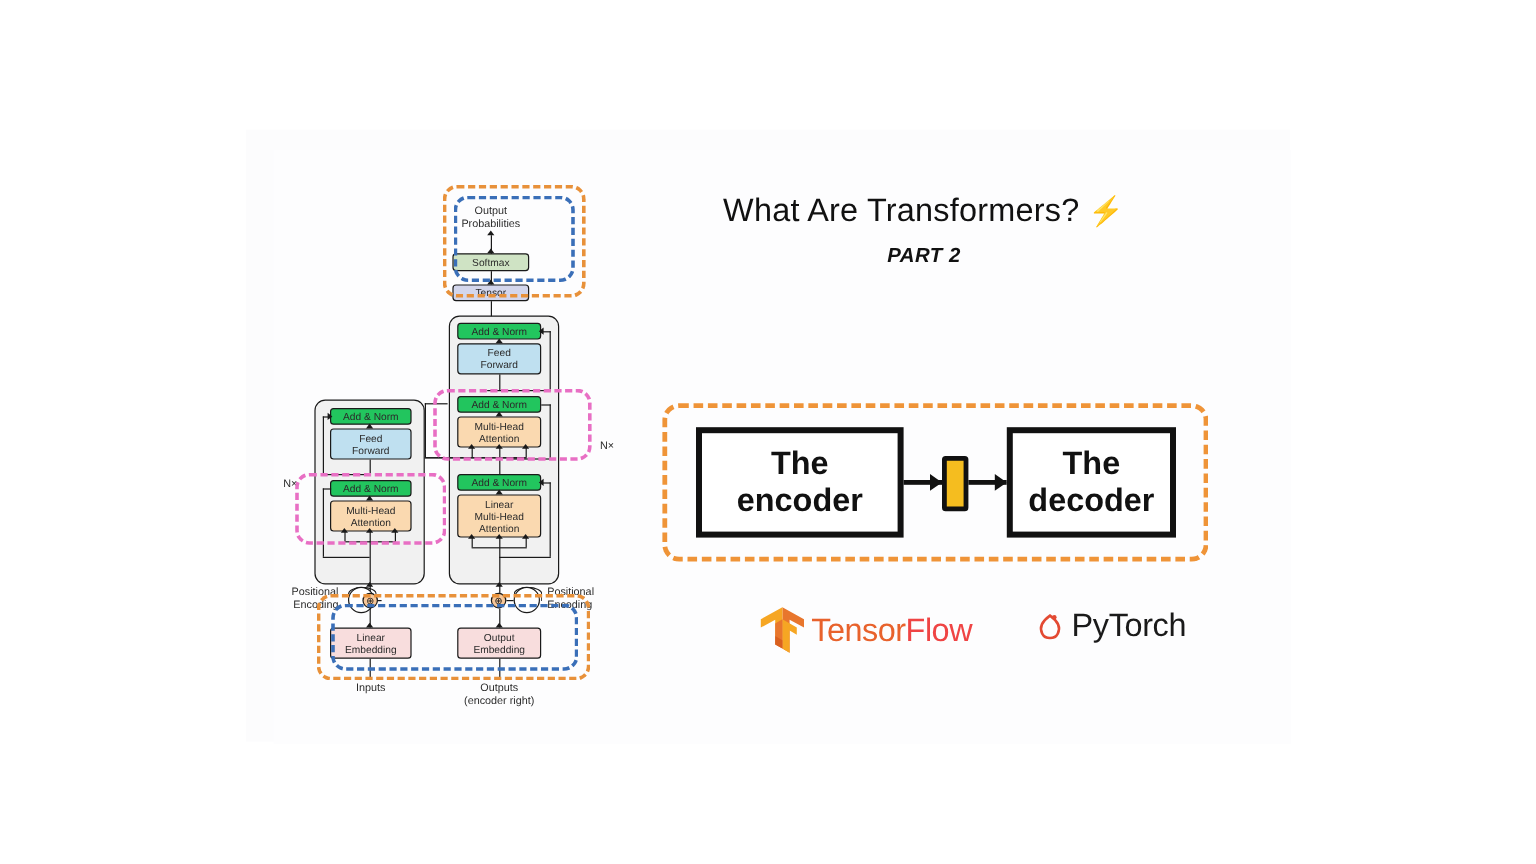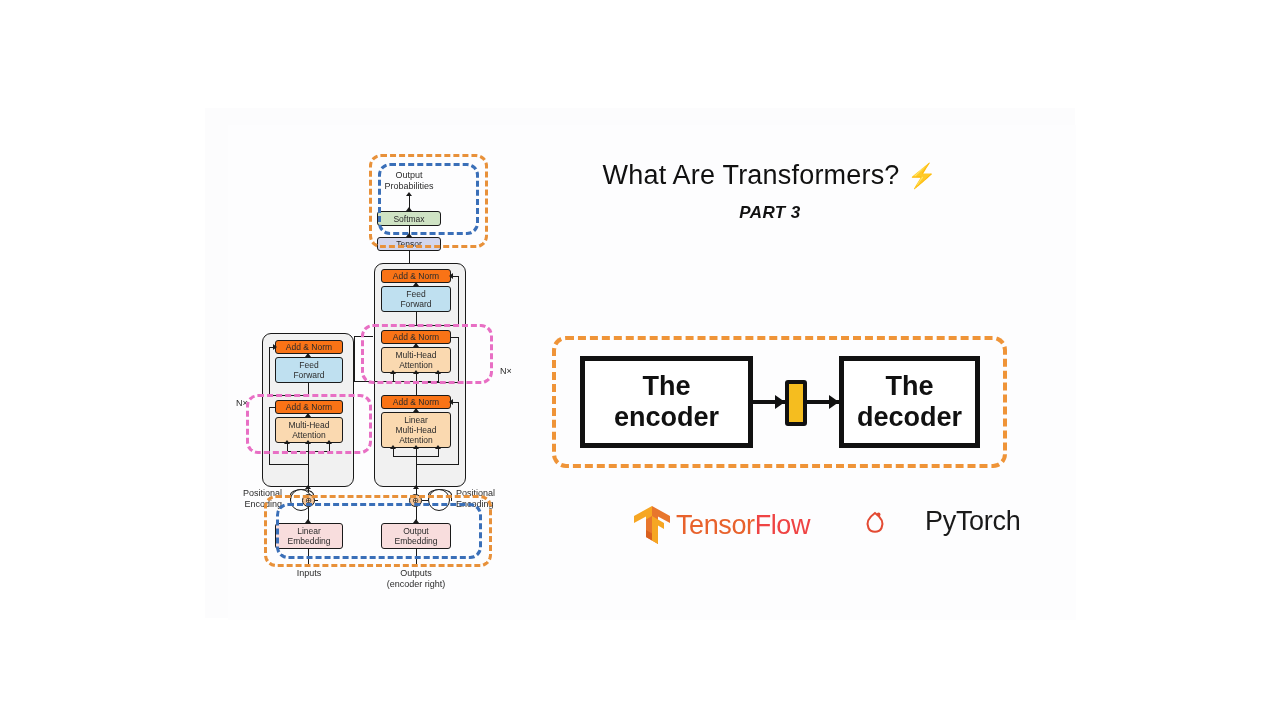--- a/index.html
+++ b/index.html
@@ -16,21 +16,21 @@
   .bolt{font-size:24px;}
   .subtitle{margin-top:12px;font-size:17px;font-weight:700;font-style:italic;color:#111;letter-spacing:.4px;}
 
   
   #figure{position:absolute;left:228px;top:148px;width:310px;height:468px;}
   .fig-text{position:absolute;color:#2b2b2b;font-size:9px;text-align:center;line-height:11px;white-space:nowrap;}
   .blk{position:absolute;border:1.4px solid #1a1a1a;border-radius:3px;display:flex;align-items:center;
        justify-content:center;text-align:center;font-size:8.5px;color:#2b2b2b;line-height:10px;box-sizing:border-box;}
   .c-softmax{background:#cfe3c4;}
   .c-linear{background:#d3d6ec;}
-  .c-addnorm{background:#f97316;text-align:right;}
+  .c-addnorm{background:#22c55e;text-align:right;}
   .c-ff{background:#bfe0f0;}
   .c-mha{background:#fad9b0;}
   .c-emb{background:#f8dddd;}
   .stack{position:absolute;border:1.6px solid #1a1a1a;border-radius:9px;background:#f1f1f1;box-sizing:border-box;}
   .ln{position:absolute;background:#1a1a1a;}
   .vln{width:1.3px;}
   .hln{height:1.3px;}
   .arw{position:absolute;width:0;height:0;border-left:3.2px solid transparent;border-right:3.2px solid transparent;
        border-bottom:4.6px solid #1a1a1a;}
   .arw-l{position:absolute;width:0;height:0;border-top:3.2px solid transparent;border-bottom:3.2px solid transparent;
@@ -57,37 +57,37 @@
   .ed-ln{position:absolute;background:#111;height:4px;}
   .ed-arw{position:absolute;width:0;height:0;border-top:7px solid transparent;border-bottom:7px solid transparent;
           border-left:10px solid #111;}
 
   
   #logos{position:absolute;left:610px;top:500px;width:400px;height:62px;}
   .tf-wrap{position:absolute;left:22px;top:4px;display:flex;align-items:center;}
   .tf-text{font-size:27px;letter-spacing:-.4px;}
   .tf-o{color:#e8622c;}
   .tf-g{color:#ef4444;}
-  .pt-wrap{position:absolute;left:252px;top:6px;display:flex;align-items:center;gap:32px;}
+  .pt-wrap{position:absolute;left:252px;top:6px;display:flex;align-items:center;}
   .pt-text{font-size:27px;color:#1a1a1a;letter-spacing:-.3px;}
 </style>
 </head>
 <body>
 
 <div id="stage">
 
   <div class="slide-panel"></div>
   <div class="slide-panel2"></div>
 
   <div class="title-wrap">
     <div class="title">
       <span>What Are Transformers?</span>
       <span class="bolt">⚡</span>
     </div>
-    <div class="subtitle">PART 3</div>
+    <div class="subtitle">PART 2</div>
   </div>
 
   <div id="figure">
 
     <div class="fig-text" style="left:141px;top:22px;width:80px;">
       <span>Output</span><br>
       <span>Probabilities</span>
     </div>
     <div class="ln vln" style="left:180.5px;top:48px;height:18px;"></div>
     <div class="arw" style="left:177.8px;top:44px;"></div>

